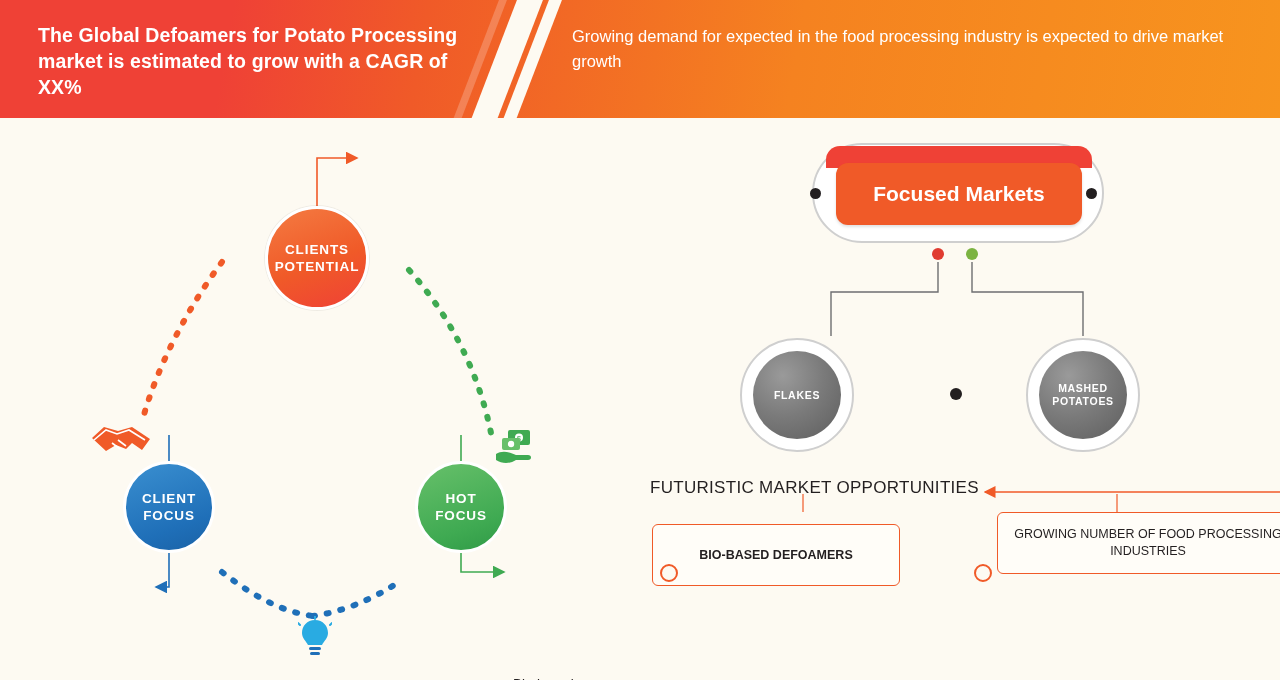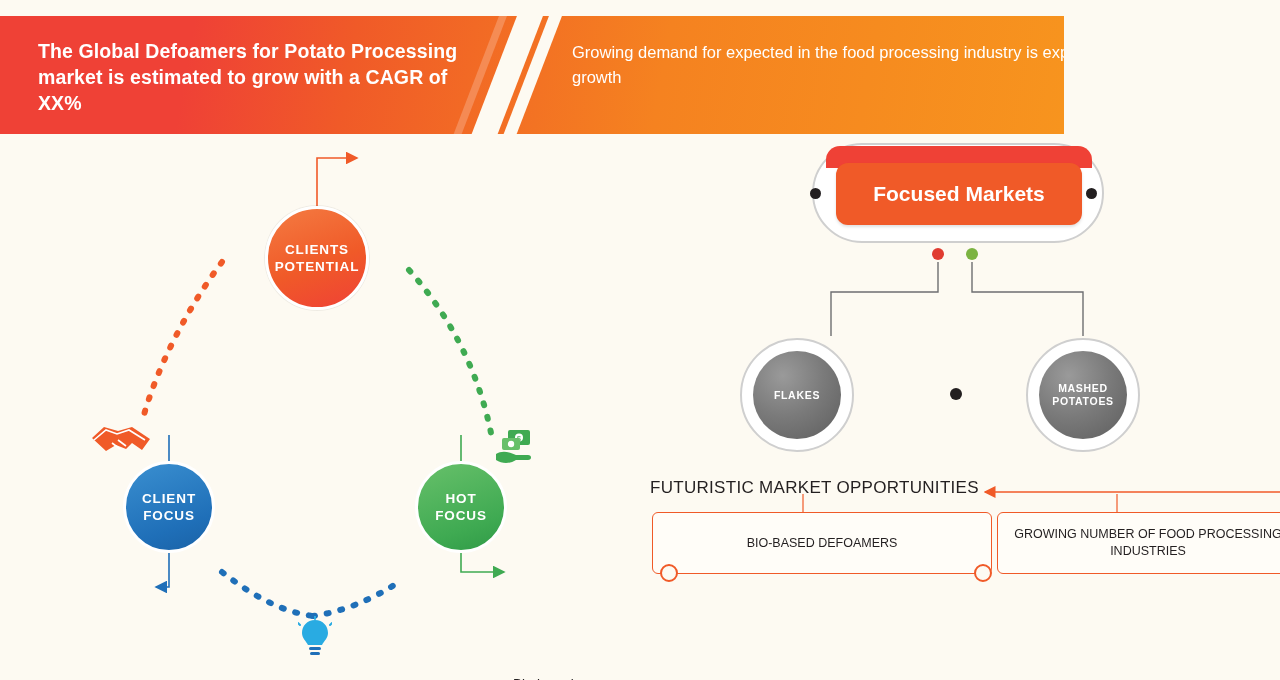--- a/index.html
+++ b/index.html
@@ -7,21 +7,21 @@
   body {
     width: 1280px; height: 680px;
     font-family: "Liberation Sans", sans-serif;
     background: #fdfaf2;
     overflow: hidden;
     position: relative;
   }
 
   
   .header {
-    position: absolute; left: 0; top: 16px; width: 1064px; height: 118px;
+    position: absolute; left: 0; top: 0; width: 1280px; height: 118px;
     background: linear-gradient(100deg, #ef4136 0%, #ef4136 18%, #f05a28 33%, #f58220 62%, #f7941e 100%);
     overflow: hidden;
   }
   .header-slash-a {
     position: absolute; top: -20px; left: 492px; width: 26px; height: 170px;
     background: #fdfaf2; transform: skewX(-21deg); opacity: 1;
   }
   .header-slash-b {
     position: absolute; top: -20px; left: 524px; width: 13px; height: 170px;
     background: #fdfaf2; transform: skewX(-21deg);
@@ -113,21 +113,21 @@
   .fmo-title {
     position: absolute; left: 650px; top: 478px;
     color: #231f20; font-size: 17px; letter-spacing: 0.3px;
   }
   .opp-box {
     position: absolute; height: 62px; border: 1.5px solid #f05a28; border-radius: 6px;
     background: #fffdf8;
     display: flex; align-items: center; justify-content: center; text-align: center;
     color: #231f20; font-size: 12.5px; line-height: 17px; padding: 0 14px;
   }
-  .opp-1 { left: 652px; top: 512px; width: 340px; }
+  .opp-1 { left: 652px; top: 524px; width: 248px; font-weight: bold; }
   .opp-2 { left: 966px; top: 512px; width: 302px; margin-left: 31px; }
   .opp-ring {
     position: absolute; width: 18px; height: 18px; border-radius: 50%;
     border: 2px solid #f05a28; background: #fdfaf2;
   }
   .ring-1 { left: 660px; top: 564px; }
   .ring-2 { left: 974px; top: 564px; }
 
   .icon-abs { position: absolute; }
 </style>

